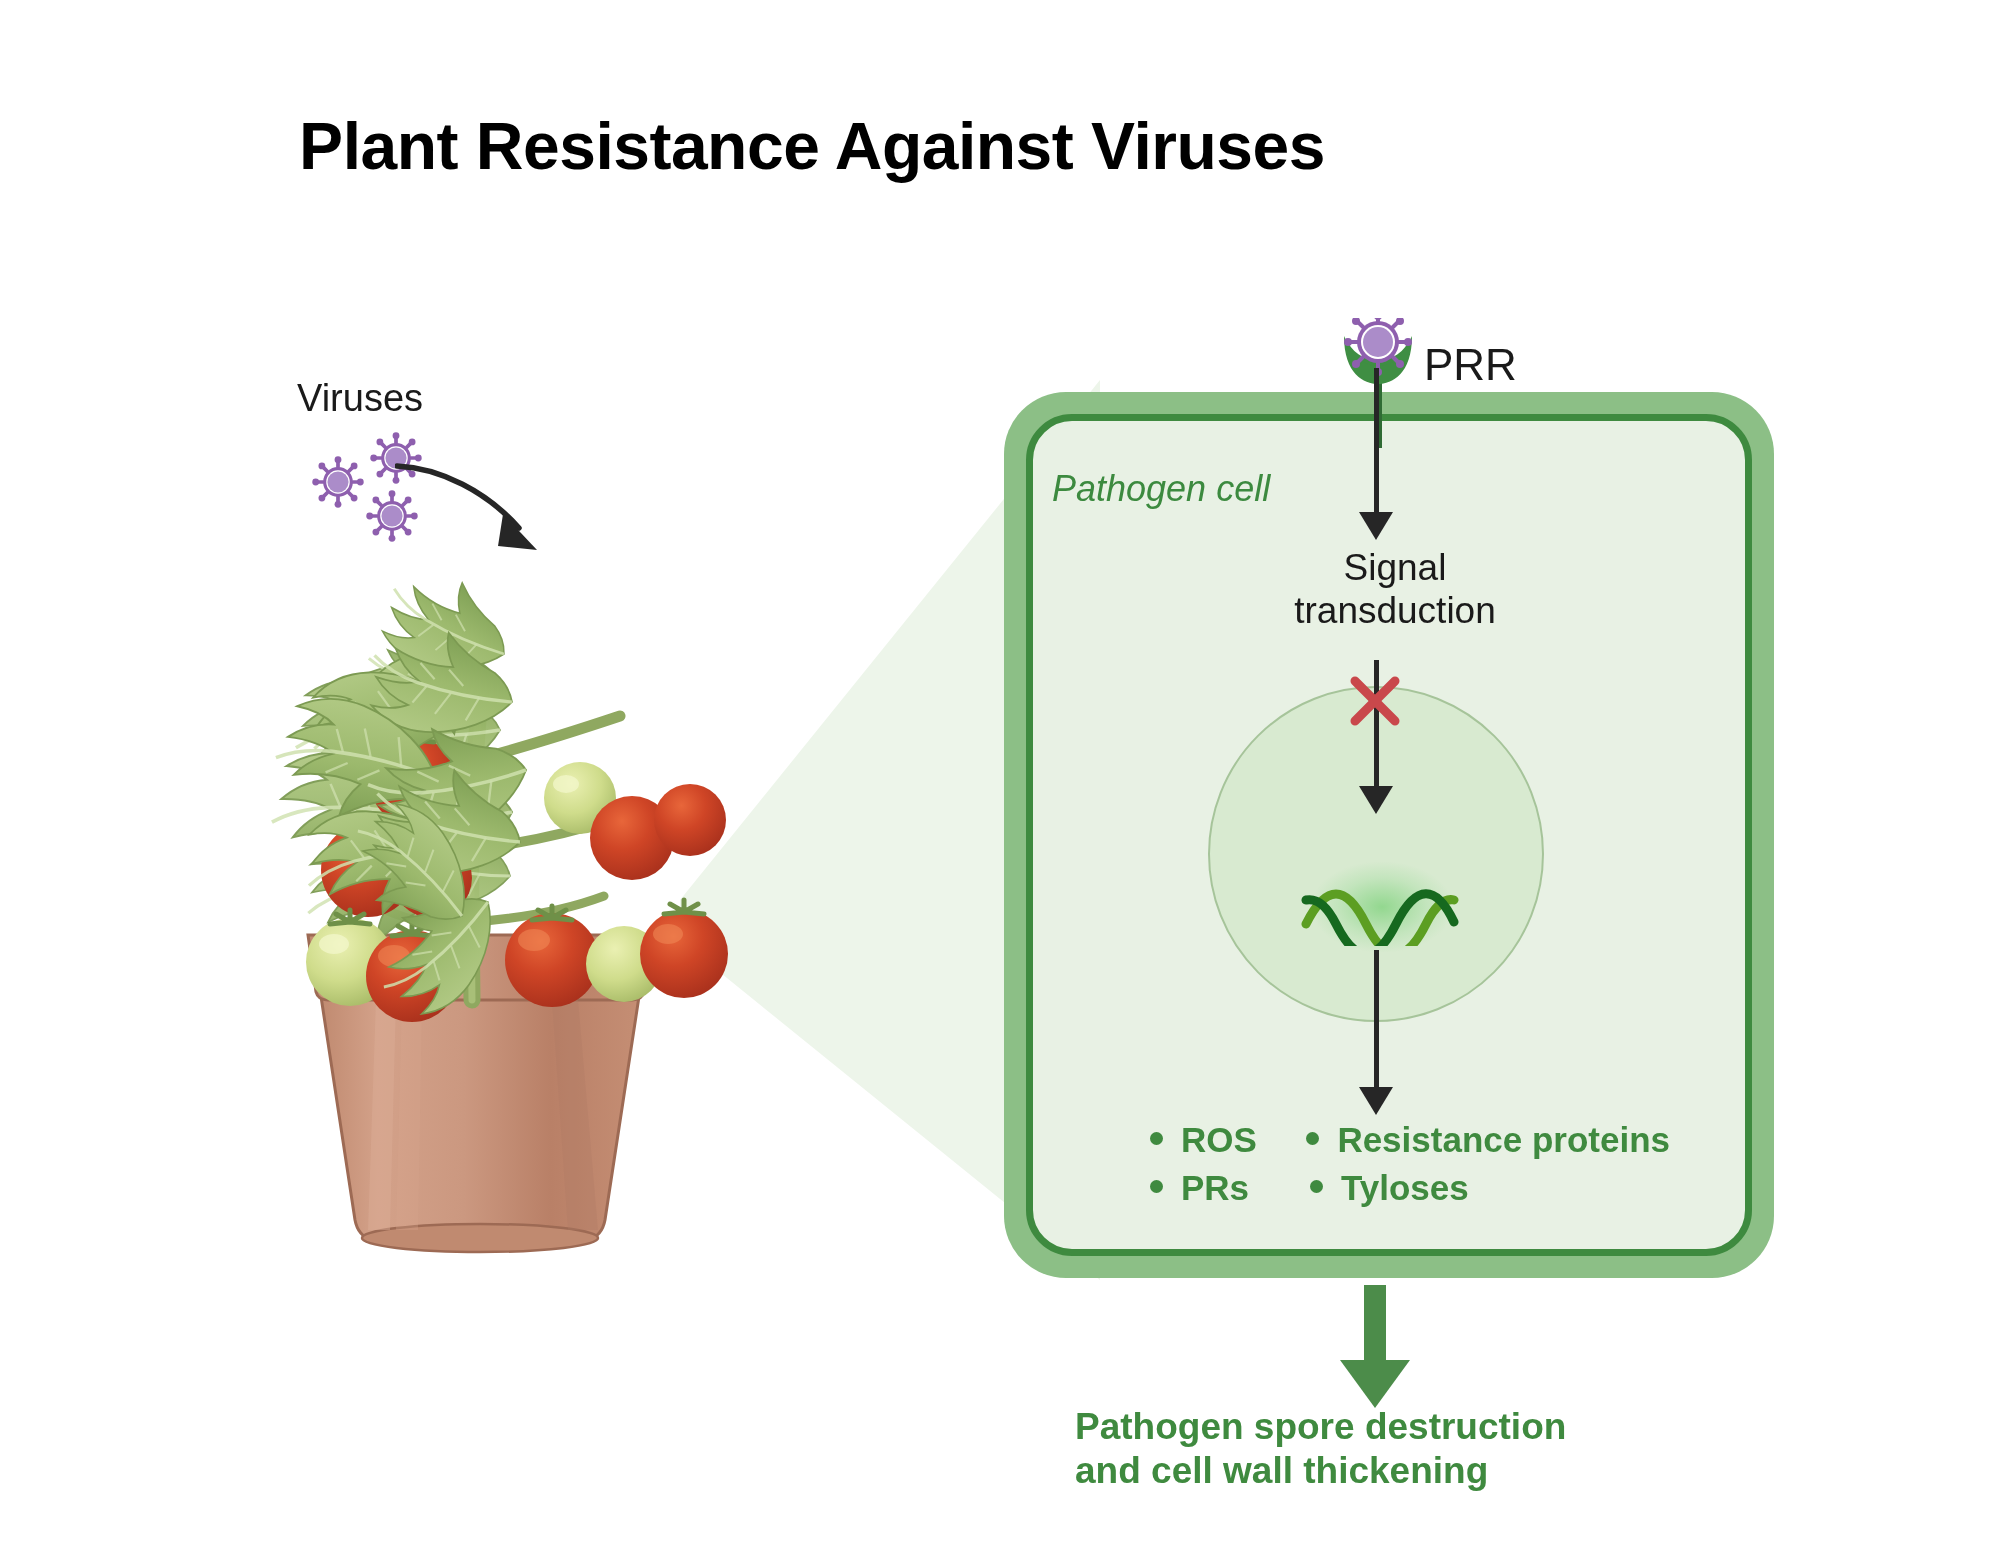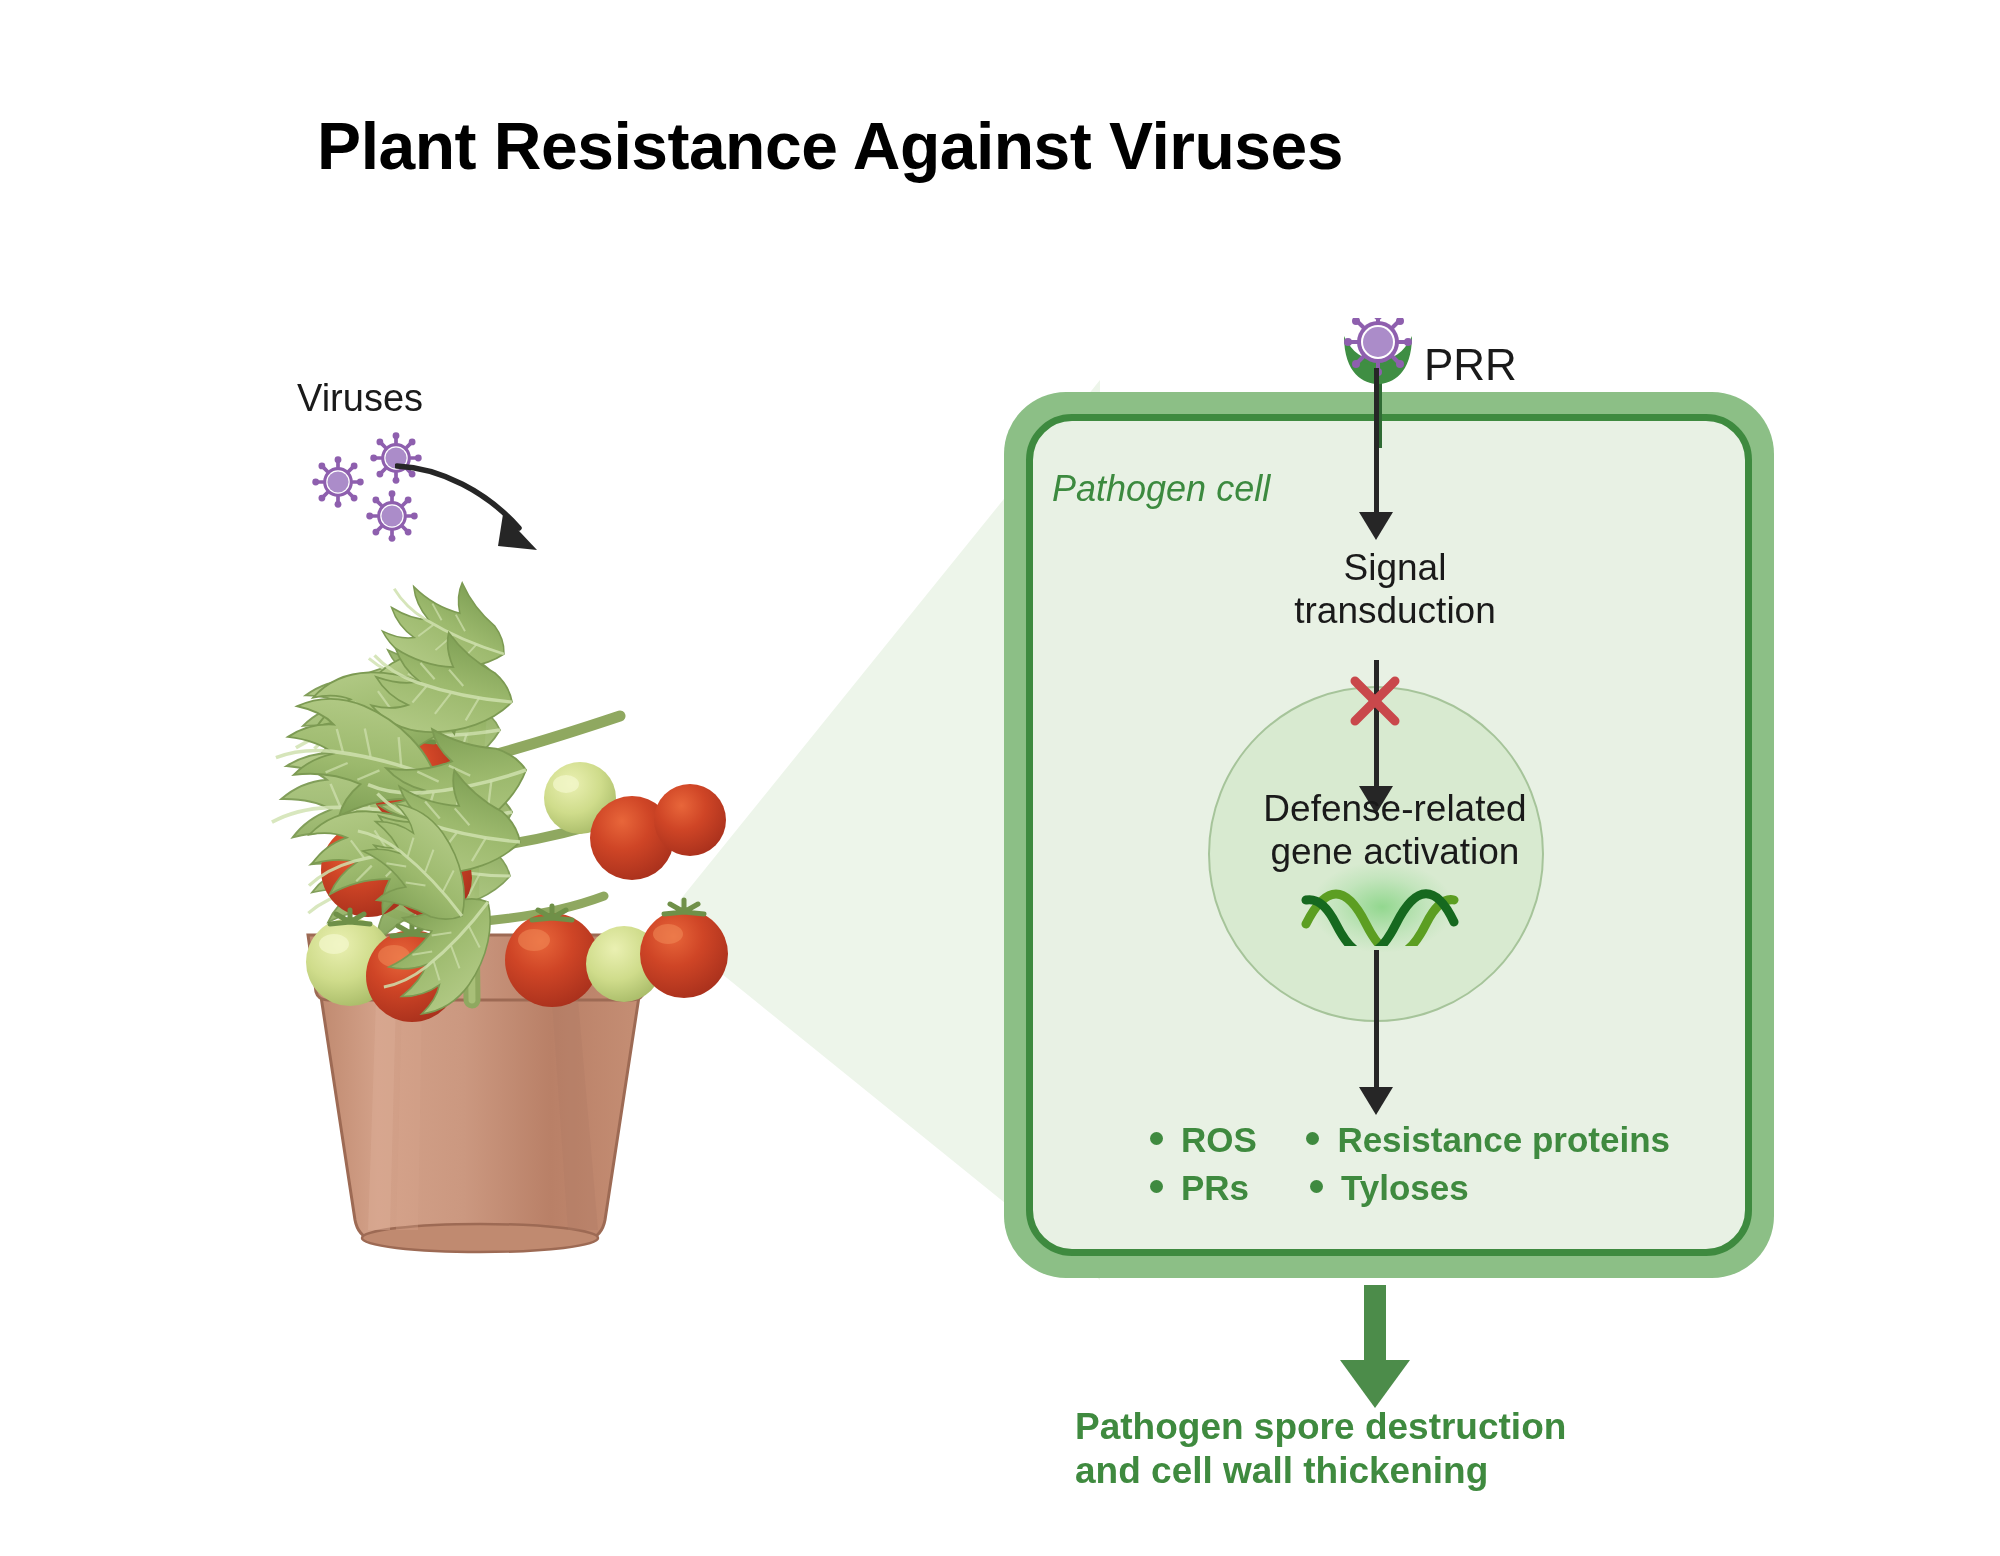--- a/index.html
+++ b/index.html
@@ -22,21 +22,20 @@
   #title {
     position: absolute;
     left: 0;
     top: 108px;
     width: 1624px;
     text-align: center;
     font-size: 66px;
     font-weight: bold;
     color: #000000;
     letter-spacing: -0.5px;
-    padding-left: 18px;
   }
 
   
   #viruses-label {
     position: absolute;
     left: 297px;
     top: 377px;
     font-size: 38px;
     color: #1a1a1a;
     white-space: nowrap;
@@ -485,22 +484,20 @@
 transduction</div>
 
   <div class="vline" id="arrow2-line"></div>
   <div class="vhead" id="arrow2-head"></div>
 
   <svg id="red-x" viewBox="0 0 56 56">
     <line x1="8" y1="8" x2="48" y2="48" stroke="#c9484b" stroke-width="9" stroke-linecap="round"></line>
     <line x1="48" y1="8" x2="8" y2="48" stroke="#c9484b" stroke-width="9" stroke-linecap="round"></line>
   </svg>
 
-  <div class="flow-text" id="gene-activation">Defense-related
-gene activation</div>
 
   <div id="dna-glow"></div>
   <svg id="dna" viewBox="0 0 160 80">
     <g fill="none" stroke-width="9" stroke-linecap="round">
       <path d="M6,58 C26,18 46,18 66,58 C86,98 106,98 126,58 C136,38 146,32 154,34" stroke="#5c9e22"></path>
       <path d="M6,34 C16,32 26,38 36,58 C56,98 76,98 96,58 C116,18 136,18 154,56" stroke="#16691f"></path>
     </g>
   </svg>
 
   <div class="vline" id="arrow3-line"></div>

